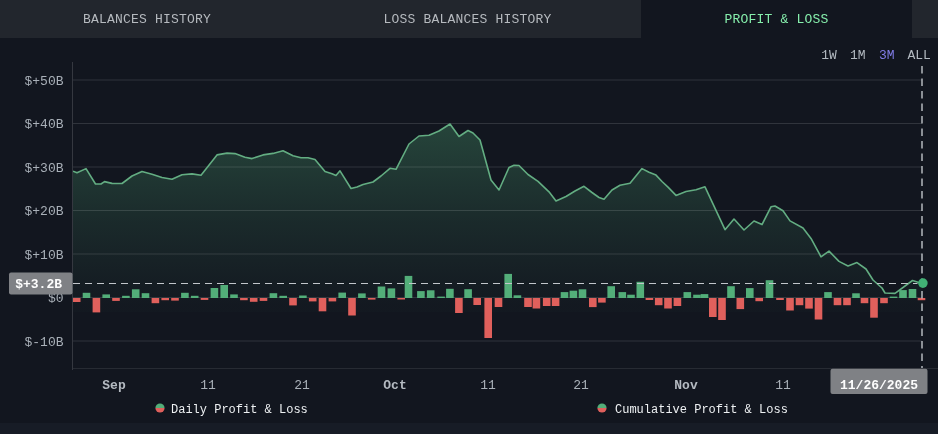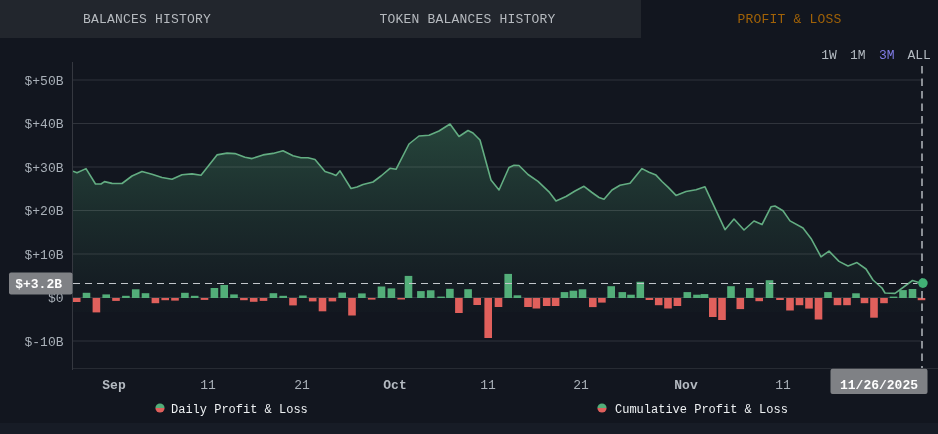--- a/index.html
+++ b/index.html
@@ -1,31 +1,31 @@
 <!DOCTYPE html>
 <html><head><meta charset="utf-8">
 <style>
 html,body{margin:0;padding:0;background:#171c26;}
 #app{position:relative;width:938px;height:434px;background:#171c26;font-family:"Liberation Mono",monospace;overflow:hidden;}
 #tabs{position:absolute;top:0;left:0;width:938px;height:38px;background:#22262d;display:flex;text-align:center;}
 .tab{display:flex;align-items:center;justify-content:center;font-size:13px;color:#b6babf;letter-spacing:0.2px;}
-.t1{width:294px;} .t2{width:347px;} .t3{width:297px;background:#12161f;color:#a16207;}
+.t1{width:294px;} .t2{width:347px;} .t3{width:271px;background:#12161f;color:#86efac;}
 svg{position:absolute;top:38px;left:0;}
 .lab{font-family:"Liberation Mono",monospace;font-size:13px;fill:#a9b0b8;}
 .labm{font-family:"Liberation Mono",monospace;font-size:13px;font-weight:bold;fill:#b4bac1;}
 .tf{font-family:"Liberation Mono",monospace;font-size:13px;fill:#b3bac1;}
 .tf3{font-family:"Liberation Mono",monospace;font-size:13px;fill:#817ce6;}
 .boxb{font-family:"Liberation Mono",monospace;font-size:13px;font-weight:bold;fill:#fdfdfd;}
 .leg{font-family:"Liberation Mono",monospace;font-size:12px;fill:#eef1f3;}
 </style></head>
 <body>
 <div id="app">
 <div id="tabs">
 <div class="tab t1">BALANCES HISTORY</div>
-<div class="tab t2">TOKEN BALANCES HISTORY</div>
+<div class="tab t2">LOSS BALANCES HISTORY</div>
 <div class="tab t3">PROFIT &amp; LOSS</div>
 </div>
 <svg width="938" height="396" viewBox="0 0 938 396">
 <defs>
 <linearGradient id="ag" x1="0" y1="82" x2="0" y2="267" gradientUnits="userSpaceOnUse">
 <stop offset="0" stop-color="#4a9b6e" stop-opacity="0.36"></stop>
 <stop offset="0.55" stop-color="#4a9b6e" stop-opacity="0.15"></stop>
 <stop offset="1" stop-color="#4a9b6e" stop-opacity="0.02"></stop>
 </linearGradient>
 <clipPath id="plot">

